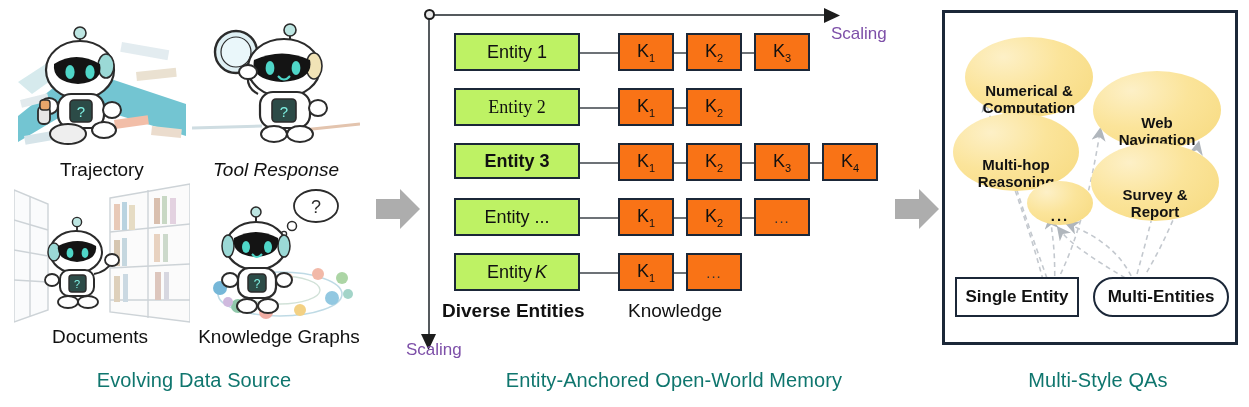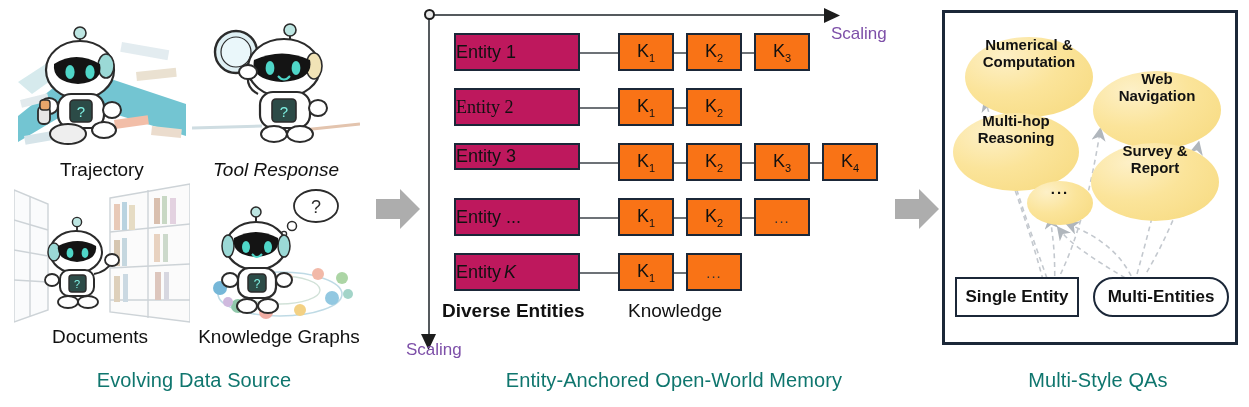--- a/index.html
+++ b/index.html
@@ -60,25 +60,26 @@
   .scaling-label {
     position: absolute;
     font-size: 17px;
     color: #7d4fa8;
     white-space: nowrap;
   }
   .entity-box {
     position: absolute;
     box-sizing: border-box;
     border: 2.5px solid #1b2738;
-    background: #be185d;
+    background: #bef264;
     font-size: 18px;
     color: #111111;
     display: flex;
     align-items: center;
+    justify-content: center;
     white-space: nowrap;
   }
   .entity-box .ital { font-style: italic; padding-left: 3px; }
   .k-box {
     position: absolute;
     box-sizing: border-box;
     border: 2.5px solid #1b2738;
     background: #f97316;
     font-size: 18px;
     color: #111111;
@@ -96,21 +97,21 @@
     position: absolute;
     box-sizing: border-box;
     border: 3px solid #1b2738;
     background: #ffffff;
   }
   .bubble {
     position: absolute;
     border-radius: 50%;
     background: radial-gradient(ellipse at 30% 25%, #fdf0c7 0%, #fbe49a 45%, #f6d97d 100%);
     display: flex;
-    align-items: flex-start;
+    align-items: flex-end;
     justify-content: center;
     text-align: center;
     font-size: 15px;
     font-weight: bold;
     color: #121212;
     line-height: 1.12;
     z-index: 2;
   }
   .bubble.small { font-size: 15px; letter-spacing: 2px; }
   .qa-base-box {
@@ -363,21 +364,21 @@
     </div>
     <div class="connector" style="left:174px;top:107px;width:38px;"></div>
     <div class="k-box" style="left:212px;top:88px;width:56px;height:38px;">
         <span>K<sub>1</sub></span>
       </div>
     <div class="connector" style="left:268px;top:107px;width:12px;"></div>
     <div class="k-box" style="left:280px;top:88px;width:56px;height:38px;">
         <span>K<sub>2</sub></span>
       </div>
 
-    <div class="entity-box" style="left:48px;top:143px;width:126px;height:27px;">
+    <div class="entity-box" style="left:48px;top:143px;width:126px;height:36px;font-weight:bold;">
       <span>Entity 3</span>
     </div>
     <div class="connector" style="left:174px;top:162px;width:38px;"></div>
     <div class="k-box" style="left:212px;top:143px;width:56px;height:38px;">
         <span>K<sub>1</sub></span>
       </div>
     <div class="connector" style="left:268px;top:162px;width:12px;"></div>
     <div class="k-box" style="left:280px;top:143px;width:56px;height:38px;">
         <span>K<sub>2</sub></span>
       </div>

